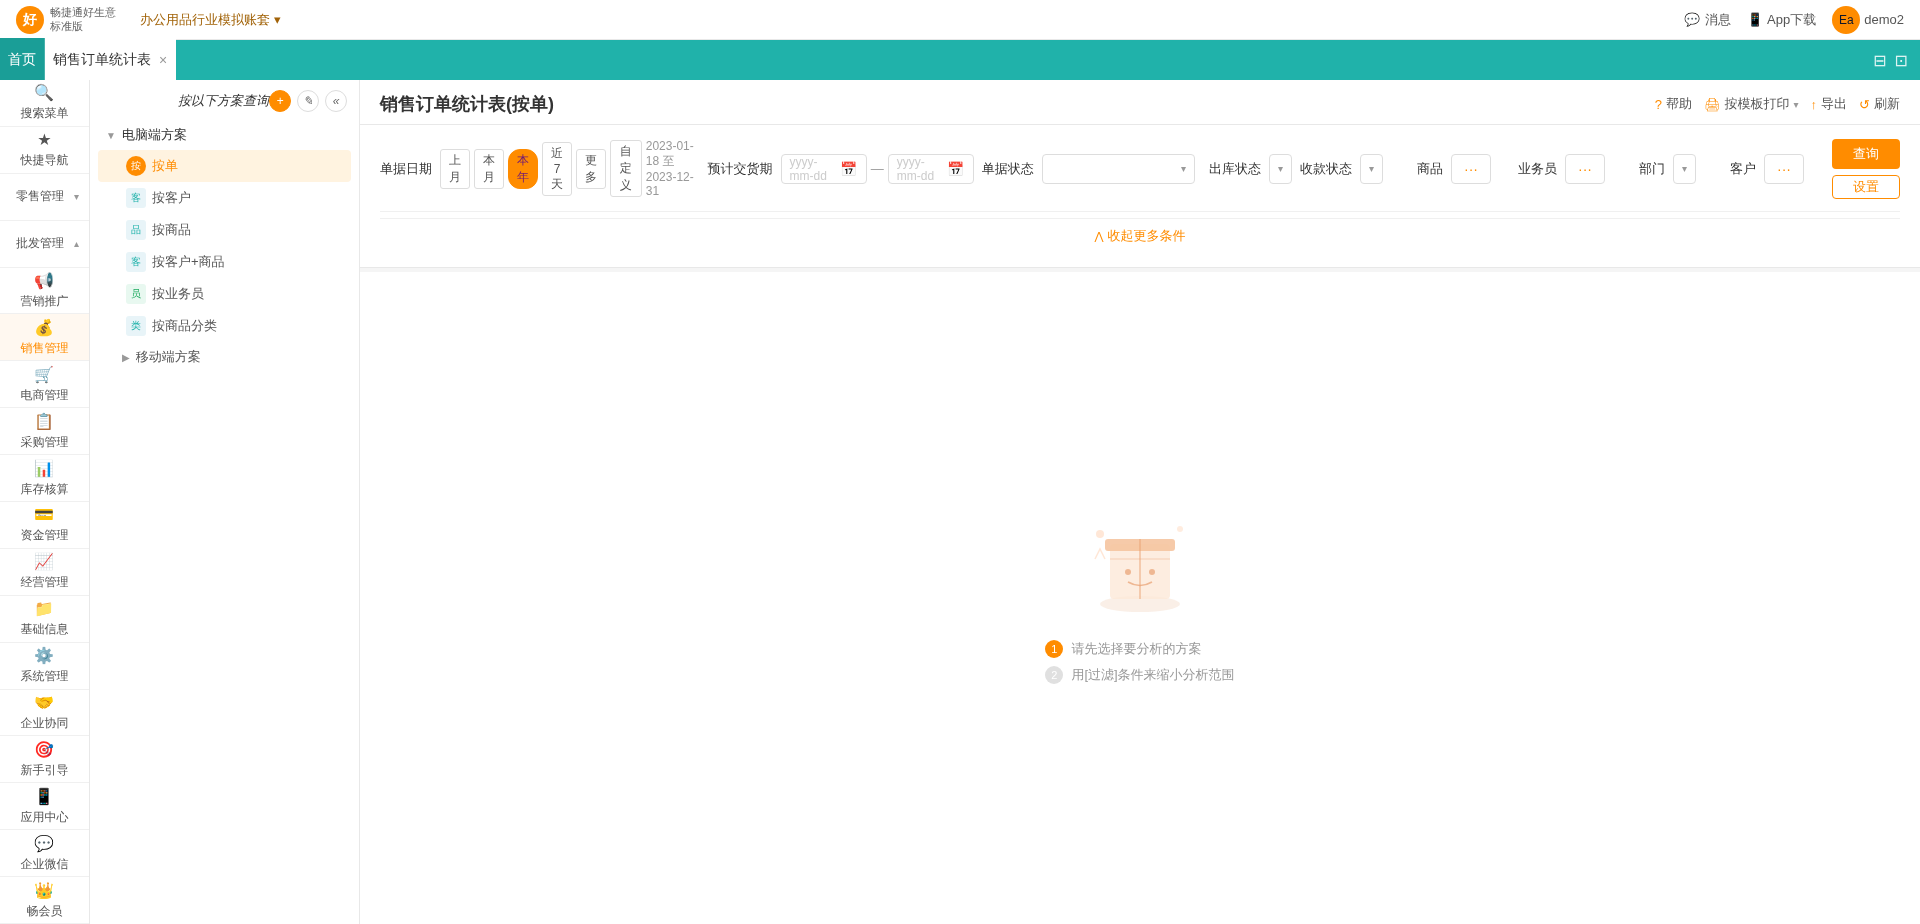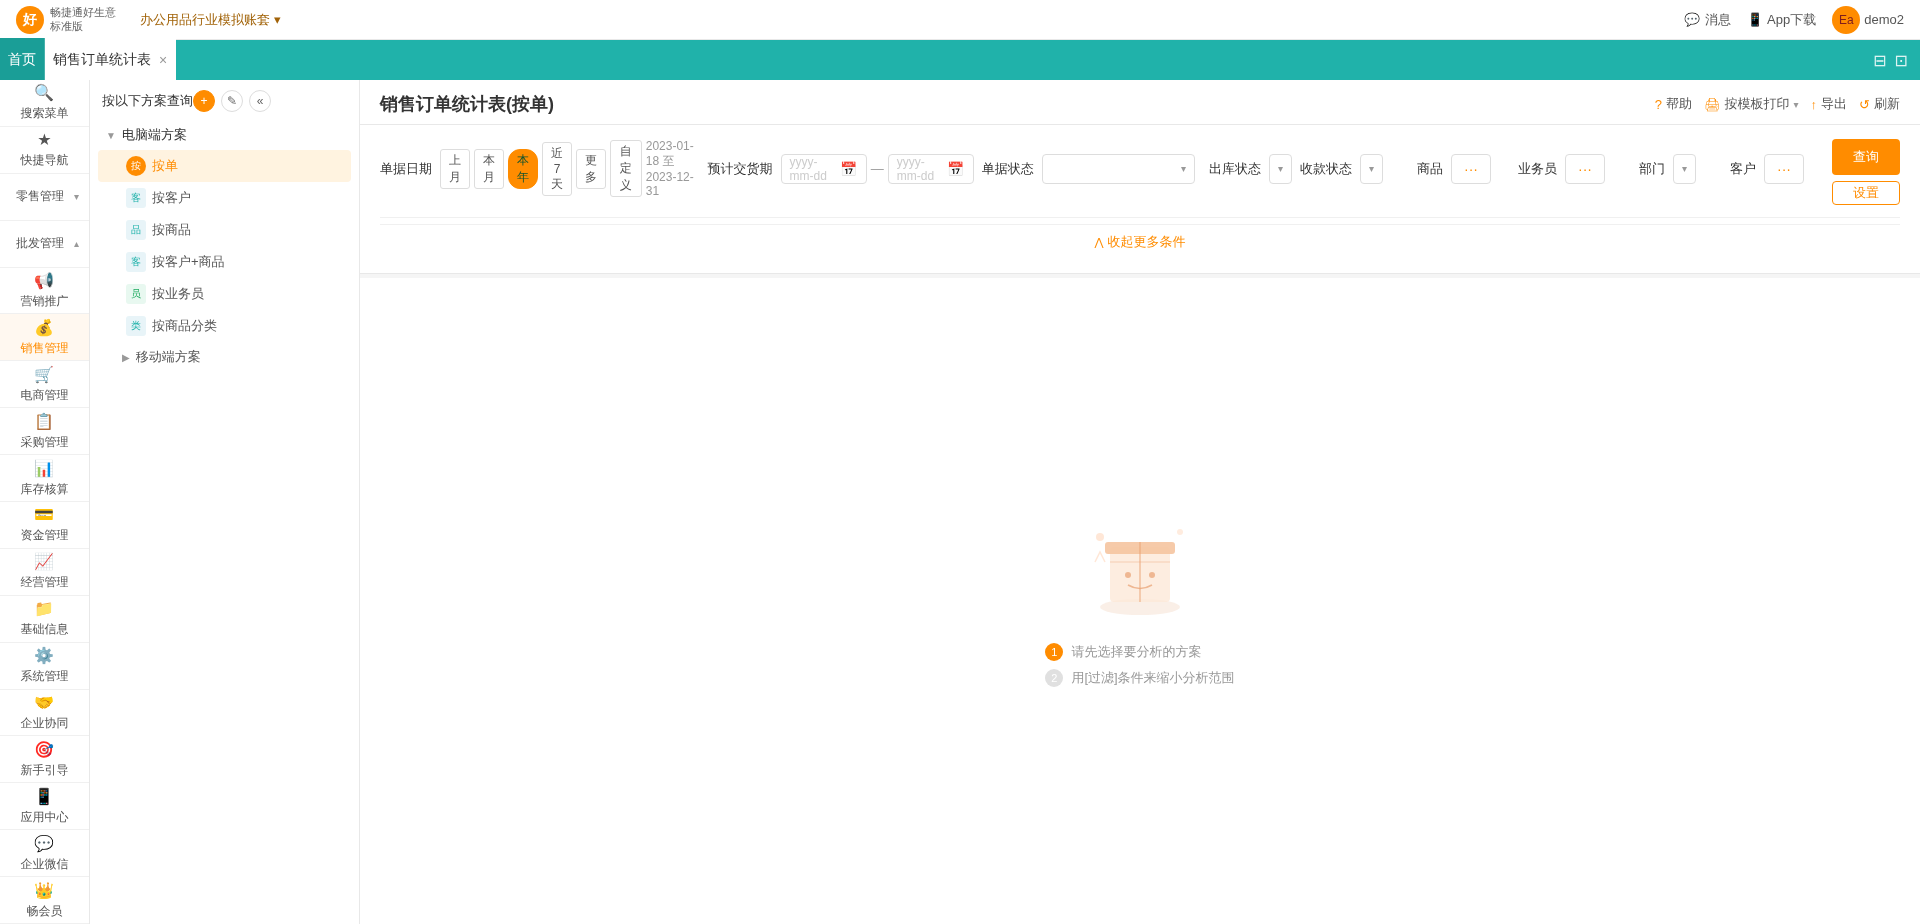--- a/index.html
+++ b/index.html
@@ -7,21 +7,21 @@
 
     
     .top-bar { height: 40px; background: #fff; display: flex; align-items: center; padding: 0 16px; border-bottom: 1px solid #e8e8e8; justify-content: space-between; flex-shrink: 0; }
     .top-bar-left { display: flex; align-items: center; gap: 8px; }
     .logo-area { display: flex; align-items: center; gap: 6px; }
     .logo-icon { width: 28px; height: 28px; background: #ff8c00; border-radius: 50%; display: flex; align-items: center; justify-content: center; color: white; font-size: 14px; font-weight: bold; }
     .logo-text { font-size: 11px; color: #666; line-height: 1.2; }
     .app-selector { display: flex; align-items: center; gap: 4px; font-size: 13px; color: #a16207; cursor: pointer; margin-left: 16px; }
     .top-bar-right { display: flex; align-items: center; gap: 16px; }
     .top-bar-btn { display: flex; align-items: center; gap: 4px; font-size: 13px; color: #555; cursor: pointer; }
-    .avatar { width: 28px; height: 28px; background: #ff8c00; border-radius: 50%; display: flex; align-items: center; justify-content: center; color: #7f1d1d; font-size: 12px; }
+    .avatar { width: 28px; height: 28px; background: #ff8c00; border-radius: 50%; display: flex; align-items: center; justify-content: center; color: #0f172a; font-size: 12px; }
 
     
     .tab-bar { height: 40px; background: #20b2aa; display: flex; align-items: center; padding: 0 0; flex-shrink: 0; }
     .tab-item { height: 44px; display: flex; align-items: center; padding: 0 8px; font-size: 14px; color: rgba(255,255,255,0.85); cursor: pointer; border-right: 1px solid rgba(255,255,255,0.2); }
     .tab-item.home { background: #1a9e97; color: white; font-weight: 500; }
     .tab-item.active { background: #fff; color: #333; font-weight: 500; }
     .tab-item.active .tab-close { color: #999; margin-left: 8px; cursor: pointer; }
     .tab-expand { margin-left: auto; display: flex; align-items: center; gap: 8px; padding-right: 12px; }
     .tab-expand-btn { color: rgba(255,255,255,0.85); cursor: pointer; font-size: 16px; }
 
@@ -35,21 +35,21 @@
     .sidebar-item .icon { font-size: 16px; }
     .sidebar-item.has-arrow { flex-direction: row; padding: 0 10px; gap: 4px; }
     .sidebar-item.has-arrow .label { flex: 1; text-align: center; }
     .sidebar-arrow { font-size: 10px; color: #999; }
 
     
     .content-area { flex: 1; display: flex; overflow: hidden; }
 
     
     .left-panel { width: 270px; background: #fff; border-right: 1px solid #e8e8e8; flex-shrink: 0; padding: 10px 0; overflow-y: auto; }
-    .left-panel-header { display: flex; align-items: center; justify-content: flex-start; padding: 0 12px 8px; }
+    .left-panel-header { display: flex; align-items: center; justify-content: flex-end; padding: 0 12px 8px; font-style: italic; }
     .left-panel-title { font-size: 13px; color: #333; font-weight: 500; }
     .left-panel-icons { display: flex; gap: 6px; }
     .icon-btn { width: 22px; height: 22px; border-radius: 50%; border: 1px solid #ddd; display: flex; align-items: center; justify-content: center; cursor: pointer; font-size: 12px; color: #666; background: #fff; }
     .icon-btn.orange { background: #ff8c00; border-color: #ff8c00; color: white; }
 
     .tree-section { padding: 0 8px; }
     .tree-parent { display: flex; align-items: center; gap: 6px; padding: 6px 8px; font-size: 13px; color: #333; cursor: pointer; }
     .tree-parent .arrow { font-size: 10px; color: #999; }
     .tree-parent .label { font-weight: 500; }
     .tree-child { display: flex; align-items: center; gap: 6px; padding: 6px 8px 6px 28px; font-size: 13px; color: #555; cursor: pointer; border-radius: 4px; }
@@ -66,21 +66,21 @@
     .page-header { background: #fff; padding: 12px 20px 8px; border-bottom: 1px solid #e8e8e8; display: flex; align-items: center; justify-content: space-between; flex-shrink: 0; }
     .page-title { font-size: 18px; font-weight: 600; color: #333; }
     .page-actions { display: flex; align-items: center; gap: 12px; }
     .page-action-btn { display: flex; align-items: center; gap: 4px; font-size: 13px; color: #555; cursor: pointer; }
     .page-action-btn .icon { color: #ff8c00; }
 
     
     .filter-section { background: #fff; padding: 14px 20px; flex-shrink: 0; border-bottom: 1px solid #e8e8e8; }
     .filter-label-wide { min-width: 72px; }
     .date-btn { padding: 2px 8px; font-size: 12px; cursor: pointer; border: 1px solid #ddd; border-radius: 3px; color: #555; background: #fff; }
-    .date-btn.active { background: #ff8c00; border-color: #ff8c00; color: #14532d; border-radius: 12px; }
+    .date-btn.active { background: #ff8c00; border-color: #ff8c00; color: #701a75; border-radius: 12px; }
     .date-range { font-size: 12px; color: #999; }
     .date-input { height: 30px; border: 1px solid #ddd; border-radius: 4px; padding: 0 8px; font-size: 13px; color: #999; background: #fff; flex: 1; display: flex; align-items: center; justify-content: space-between; }
     .date-dash { color: #999; }
     .date-cal-icon { color: #ff8c00; font-size: 14px; }
 
     .action-btns { display: flex; flex-direction: column; gap: 6px; margin-left: 16px; flex-shrink: 0; }
     .btn-query { background: #ff8c00; color: white; border: none; border-radius: 4px; padding: 0 20px; height: 30px; font-size: 13px; cursor: pointer; white-space: nowrap; }
     .btn-setting { background: #fff; color: #ff8c00; border: 1px solid #ff8c00; border-radius: 4px; padding: 0 20px; height: 30px; font-size: 13px; cursor: pointer; white-space: nowrap; }
 
     .collapse-bar { display: flex; align-items: center; justify-content: center; padding: 8px; cursor: pointer; color: #ff8c00; font-size: 13px; background: #fff; border-top: 1px solid #f0f0f0; }
@@ -387,21 +387,21 @@
                 <span class="field-label">客户</span>
                 <div class="status-select" style="flex:1; justify-content:flex-end;">
                   <span></span>
                   <span class="ellipsis-btn">···</span>
                 </div>
               </div>
             </div>
           </div>
 
           <div class="action-btns">
-            <button class="btn-query" style="background:#ff8c00; color:#fff; border:none; border-radius:4px; padding:0 20px; height:36px; font-size:13px; cursor:pointer;">查询</button>
+            <button class="btn-query" style="background:#ff8c00; color:#fff; border:none; border-radius:4px; padding:0 20px; height:30px; font-size:13px; cursor:pointer;">查询</button>
             <button class="btn-setting" style="background:#fff; color:#ff8c00; border:1px solid #ff8c00; border-radius:4px; padding:0 20px; height:24px; font-size:13px; cursor:pointer;">设置</button>
           </div>
         </div>
 
         <div style="margin-top:12px; border-top:1px solid #f0f0f0; padding-top:6px; text-align:center;">
           <div class="collapse-bar">
             <span class="icon" style="font-size:11px; margin-right:4px;">⋀</span>
             <span>收起更多条件</span>
           </div>
         </div>

